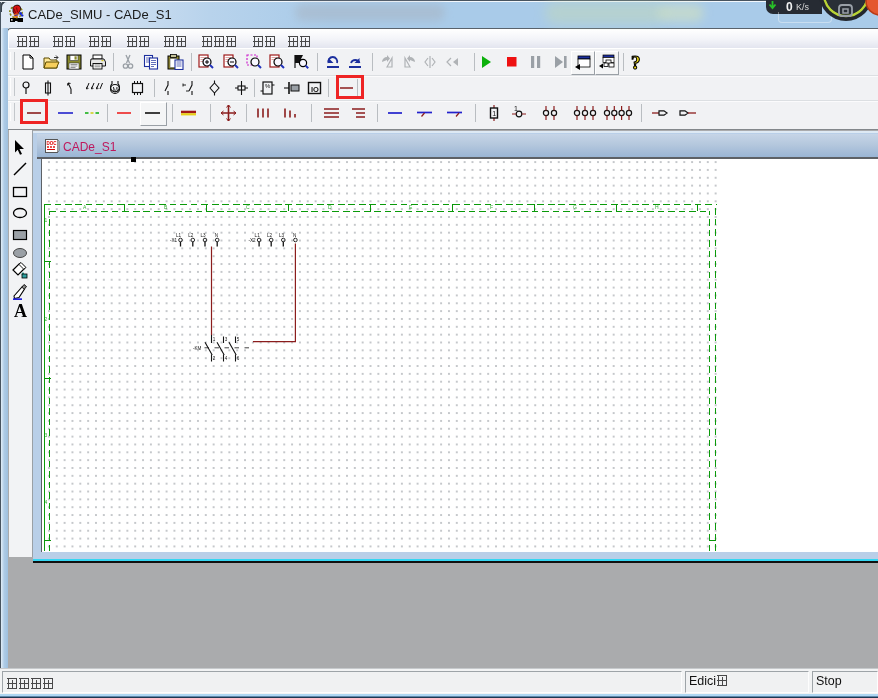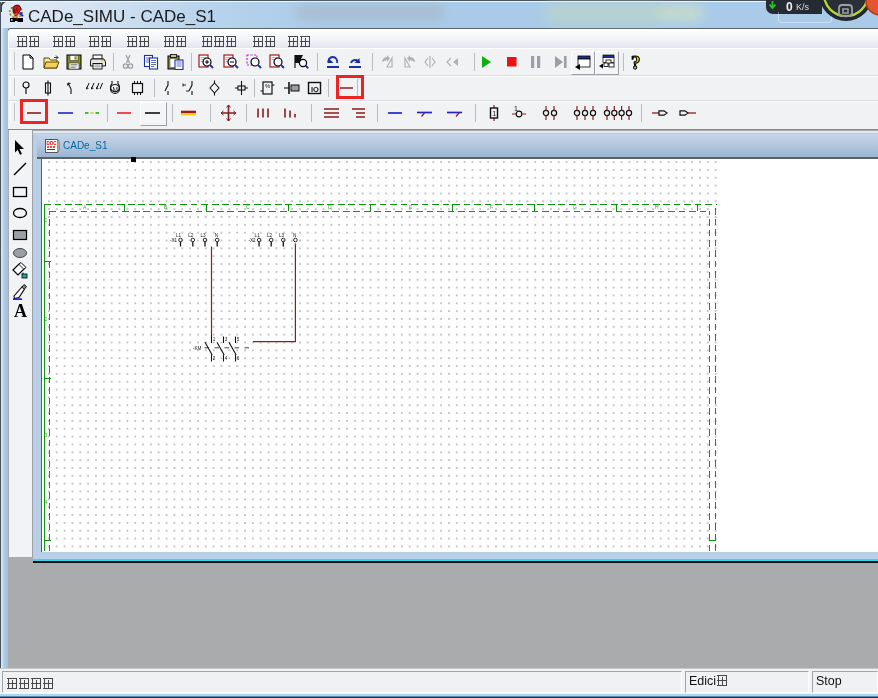--- a/index.html
+++ b/index.html
@@ -38,21 +38,21 @@
  <rect x="3" y="15.2" width="1.6" height="1.4" fill="#fff"></rect>
  <ellipse cx="8" cy="8" rx="6.2" ry="5.6" fill="none" stroke="#8a8516" stroke-width="1.6" stroke-dasharray="2 1.6"></ellipse>
  <path d="M5 3.5 C6 1.5 9 0.5 11 1.5 C13 2.5 13 5 12 7 L10 10 L7 11 L5 8 Z" fill="#d81414" stroke="#000" stroke-width="0.8"></path>
  <path d="M6 5 L7.5 9 M8.5 3.5 L9.5 8" stroke="#7e0b0b" stroke-width="1.1"></path>
  <path d="M5.5 10.2 L10.5 9.2 L10.8 10.8 L6 11.8 Z" fill="#e87b10"></path>
  <path d="M6.2 11 L10 10.2 L10.3 11.6 L6.6 12.3 Z" fill="#5b2b8c"></path>
  <circle cx="12.6" cy="9.6" r="1.5" fill="#1427c8"></circle>
  <circle cx="14.2" cy="11.4" r="1.2" fill="#1427c8"></circle>
  <path d="M5.6 12.6 L9.6 11.8 L9.9 13.2 L6 14 Z" fill="#e87b10"></path>
 </svg>
-<div class="abs" style="left:28px;top:7px;font-size:17px;color:#1a1a1a;">CADe_SIMU - CADe_S1</div>
+<div class="abs" style="left:28px;top:7px;font-size:13px;color:#1a1a1a;">CADe_SIMU - CADe_S1</div>
 
 <div class="abs" style="left:766px;top:0;width:56px;height:14px;background:#262b33;border-radius:0 0 0 7px;"></div>
 <div class="abs" style="left:778px;top:12px;width:52px;height:10px;border:1px solid rgba(250,250,250,0.4);border-top:none;border-radius:0 0 4px 4px;"></div>
 <svg class="ic" style="left:768px;top:1px" width="9" height="10" viewBox="0 0 9 10">
  <path d="M4.5 0 V6 M1.5 3.5 L4.5 7 L7.5 3.5" stroke="#28c228" stroke-width="1.8" fill="none"></path>
 </svg>
 <div class="abs" style="left:786px;top:0px;font-size:12px;font-weight:bold;color:#f2f2f2;">0</div>
 <div class="abs" style="left:796px;top:2px;font-size:9px;color:#d8d8d8;">K/s</div>
 
 <svg class="ic" style="left:818px;top:0" width="56" height="22" viewBox="0 0 56 22">
@@ -433,21 +433,21 @@
 <div class="abs" style="left:37px;top:134px;width:841px;height:24px;background:linear-gradient(180deg,#c6d5e7 0%,#b4c7dd 45%,#98b4d4 100%);"></div>
 <svg class="ic" style="left:44px;top:138px" width="16" height="16" viewBox="0 0 16 16">
  <rect x="1.5" y="1.5" width="12" height="13" fill="#fff" stroke="#555" stroke-width="1"></rect>
  <path d="M13.5 1.5 l1.5 2 v9 l-1.5 2" fill="#d8d8d8" stroke="#555" stroke-width="0.8"></path>
  <text x="2.5" y="6.5" font-size="4.5" fill="#d00" font-weight="bold" font-family="Liberation Sans">DOC</text>
  <circle cx="4" cy="9" r="0.9" fill="#d00"></circle>
     <circle cx="7" cy="9" r="0.9" fill="#d00"></circle>
     <circle cx="10" cy="9" r="0.9" fill="#d00"></circle>
  <rect x="3" y="11" width="8" height="1" fill="#d00"></rect>
 </svg>
-<div class="abs" style="left:63px;top:140px;font-size:10px;color:#0369a1;text-align:right;">CADe_S1</div>
+<div class="abs" style="left:63px;top:140px;font-size:12px;color:#be185d;text-align:right;">CADe_S1</div>
 <div class="abs" style="left:37px;top:157px;width:841px;height:2px;background:#5d6166;"></div>
 
 <div class="abs" style="left:41px;top:159px;width:1px;height:393px;background:#5d6166;"></div>
 <div class="abs" style="left:42px;top:159px;width:836px;height:393px;background:#fff;"></div>
 <div class="abs" style="left:43px;top:160px;width:674px;height:391px;
  background-image:radial-gradient(circle,#bcbfc3 0.65px,rgba(0,0,0,0) 1.0px);
  background-size:7.85px 7.85px;background-position:2px 6px;"></div>
 
 <div class="abs" style="left:131px;top:157px;width:5px;height:5px;background:#000;"></div>
 <div id="greenframe">

